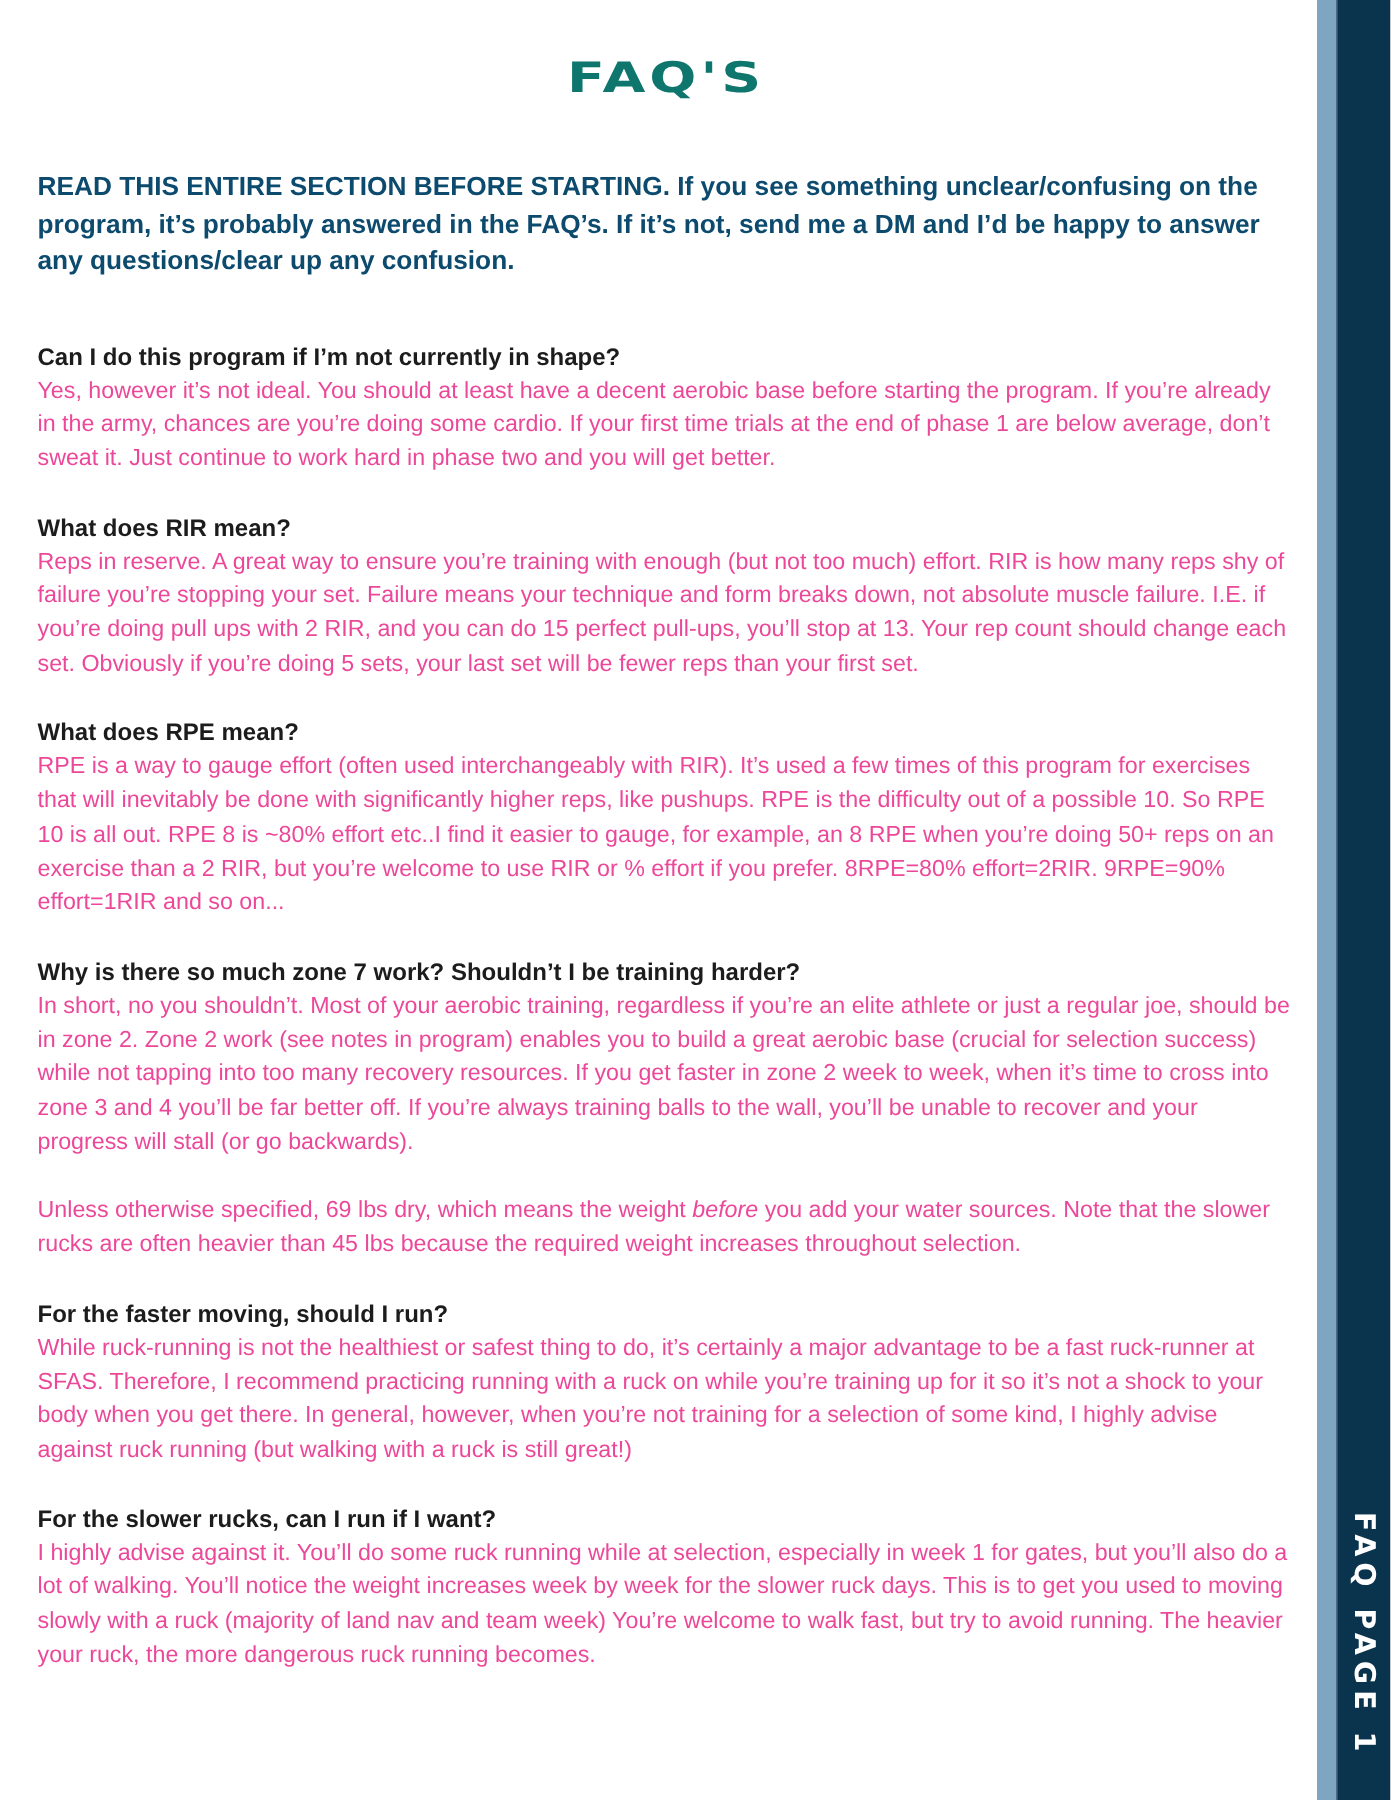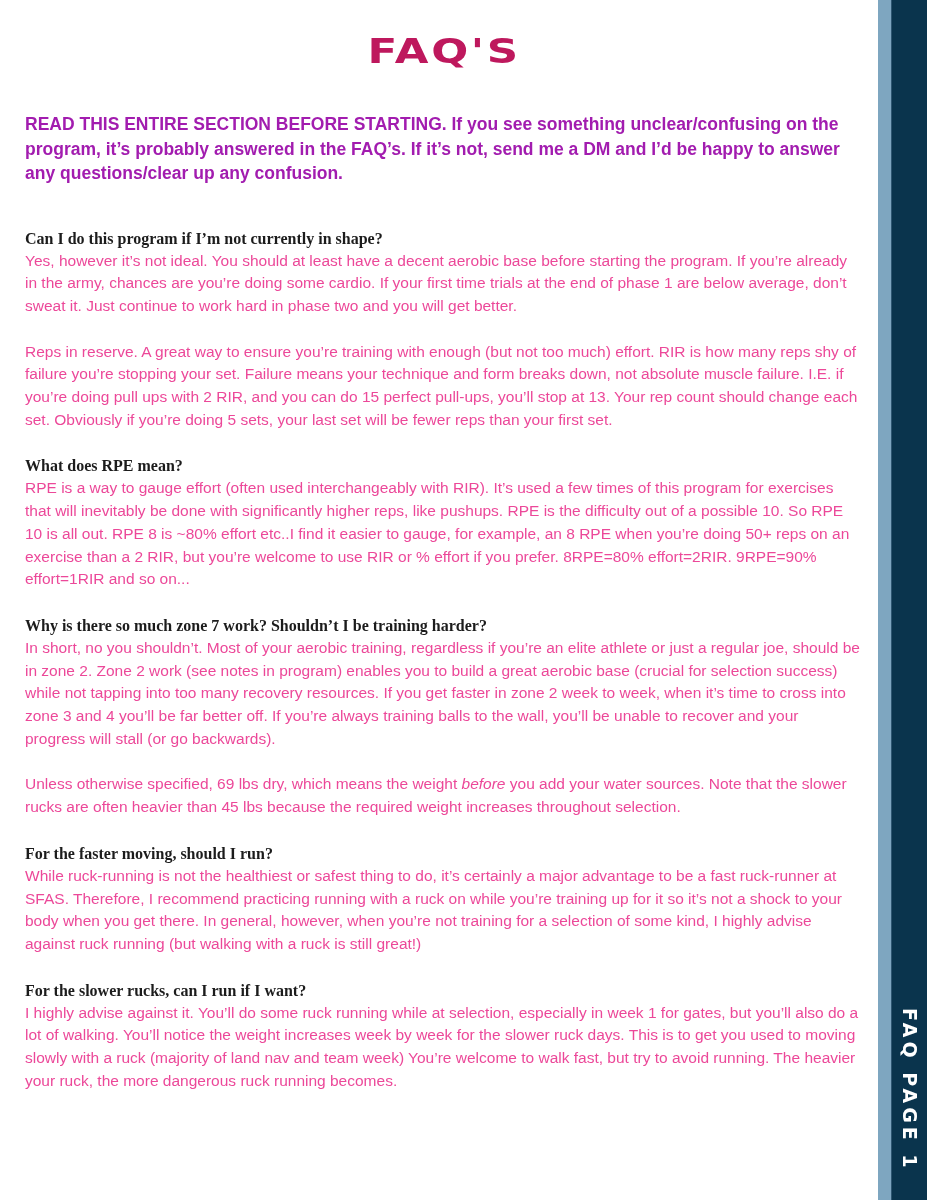--- a/index.html
+++ b/index.html
@@ -14,47 +14,46 @@
   }
   .content {
     position: absolute;
     left: 25px;
     top: 0;
     width: 838px;
   }
   .page-title {
     margin: 36px 0 0 0;
     text-align: center;
-    font-size: 33px;
+    font-size: 28px;
     line-height: 32px;
     font-weight: 800;
-    color: #be185d;
+    color: #0f766e;
     font-family: "DejaVu Sans", sans-serif;
   }
   .page-title .stretch {
     display: inline-block;
     transform: scaleX(1.32);
     letter-spacing: 2px;
   }
   .intro {
     margin: 44px 0 0 0;
     font-size: 17.5px;
     line-height: 24.5px;
     font-weight: 700;
-    color: #a21caf;
+    color: #0c4a6e;
   }
   .faq { margin: 23px 0 0 0; }
   .faq.first { margin-top: 41px; }
   .faq h3 {
     margin: 0;
     font-size: 16px;
     line-height: 23px;
     font-weight: 700;
     color: #1c1c1c;
-    font-family: Liberation Serif, serif;
   }
   .faq p {
     margin: 0;
     font-size: 15.5px;
     line-height: 22.7px;
     font-weight: 400;
     color: #ec4899;
   }
   .italic { font-style: italic; text-align: center; }
   .strip-light {
@@ -96,20 +95,21 @@
   <h1 class="page-title"><span class="stretch">FAQ'S</span></h1>
 
   <p class="intro">READ THIS ENTIRE SECTION BEFORE STARTING. If you see something unclear/confusing on the program, it’s probably answered in the FAQ’s. If it’s not, send me a DM and I’d be happy to answer any questions/clear up any confusion.</p>
 
   <section class="faq first">
     <h3>Can I do this program if I’m not currently in shape?</h3>
     <p>Yes, however it’s not ideal. You should at least have a decent aerobic base before starting the program. If you’re already in the army, chances are you’re doing some cardio. If your first time trials at the end of phase 1 are below average, don’t sweat it. Just continue to work hard in phase two and you will get better.</p>
   </section>
 
   <section class="faq">
+    <h3>What does RIR mean?</h3>
     <p>Reps in reserve. A great way to ensure you’re training with enough (but not too much) effort. RIR is how many reps shy of failure you’re stopping your set. Failure means your technique and form breaks down, not absolute muscle failure. I.E. if you’re doing pull ups with 2 RIR, and you can do 15 perfect pull-ups, you’ll stop at 13. Your rep count should change each set. Obviously if you’re doing 5 sets, your last set will be fewer reps than your first set.</p>
   </section>
 
   <section class="faq">
     <h3>What does RPE mean?</h3>
     <p>RPE is a way to gauge effort (often used interchangeably with RIR). It’s used a few times of this program for exercises that will inevitably be done with significantly higher reps, like pushups. RPE is the difficulty out of a possible 10. So RPE 10 is all out. RPE 8 is ~80% effort etc..I find it easier to gauge, for example, an 8 RPE when you’re doing 50+ reps on an exercise than a 2 RIR, but you’re welcome to use RIR or % effort if you prefer. 8RPE=80% effort=2RIR. 9RPE=90% effort=1RIR and so on...</p>
   </section>
 
   <section class="faq">
     <h3>Why is there so much zone 7 work? Shouldn’t I be training harder?</h3>

